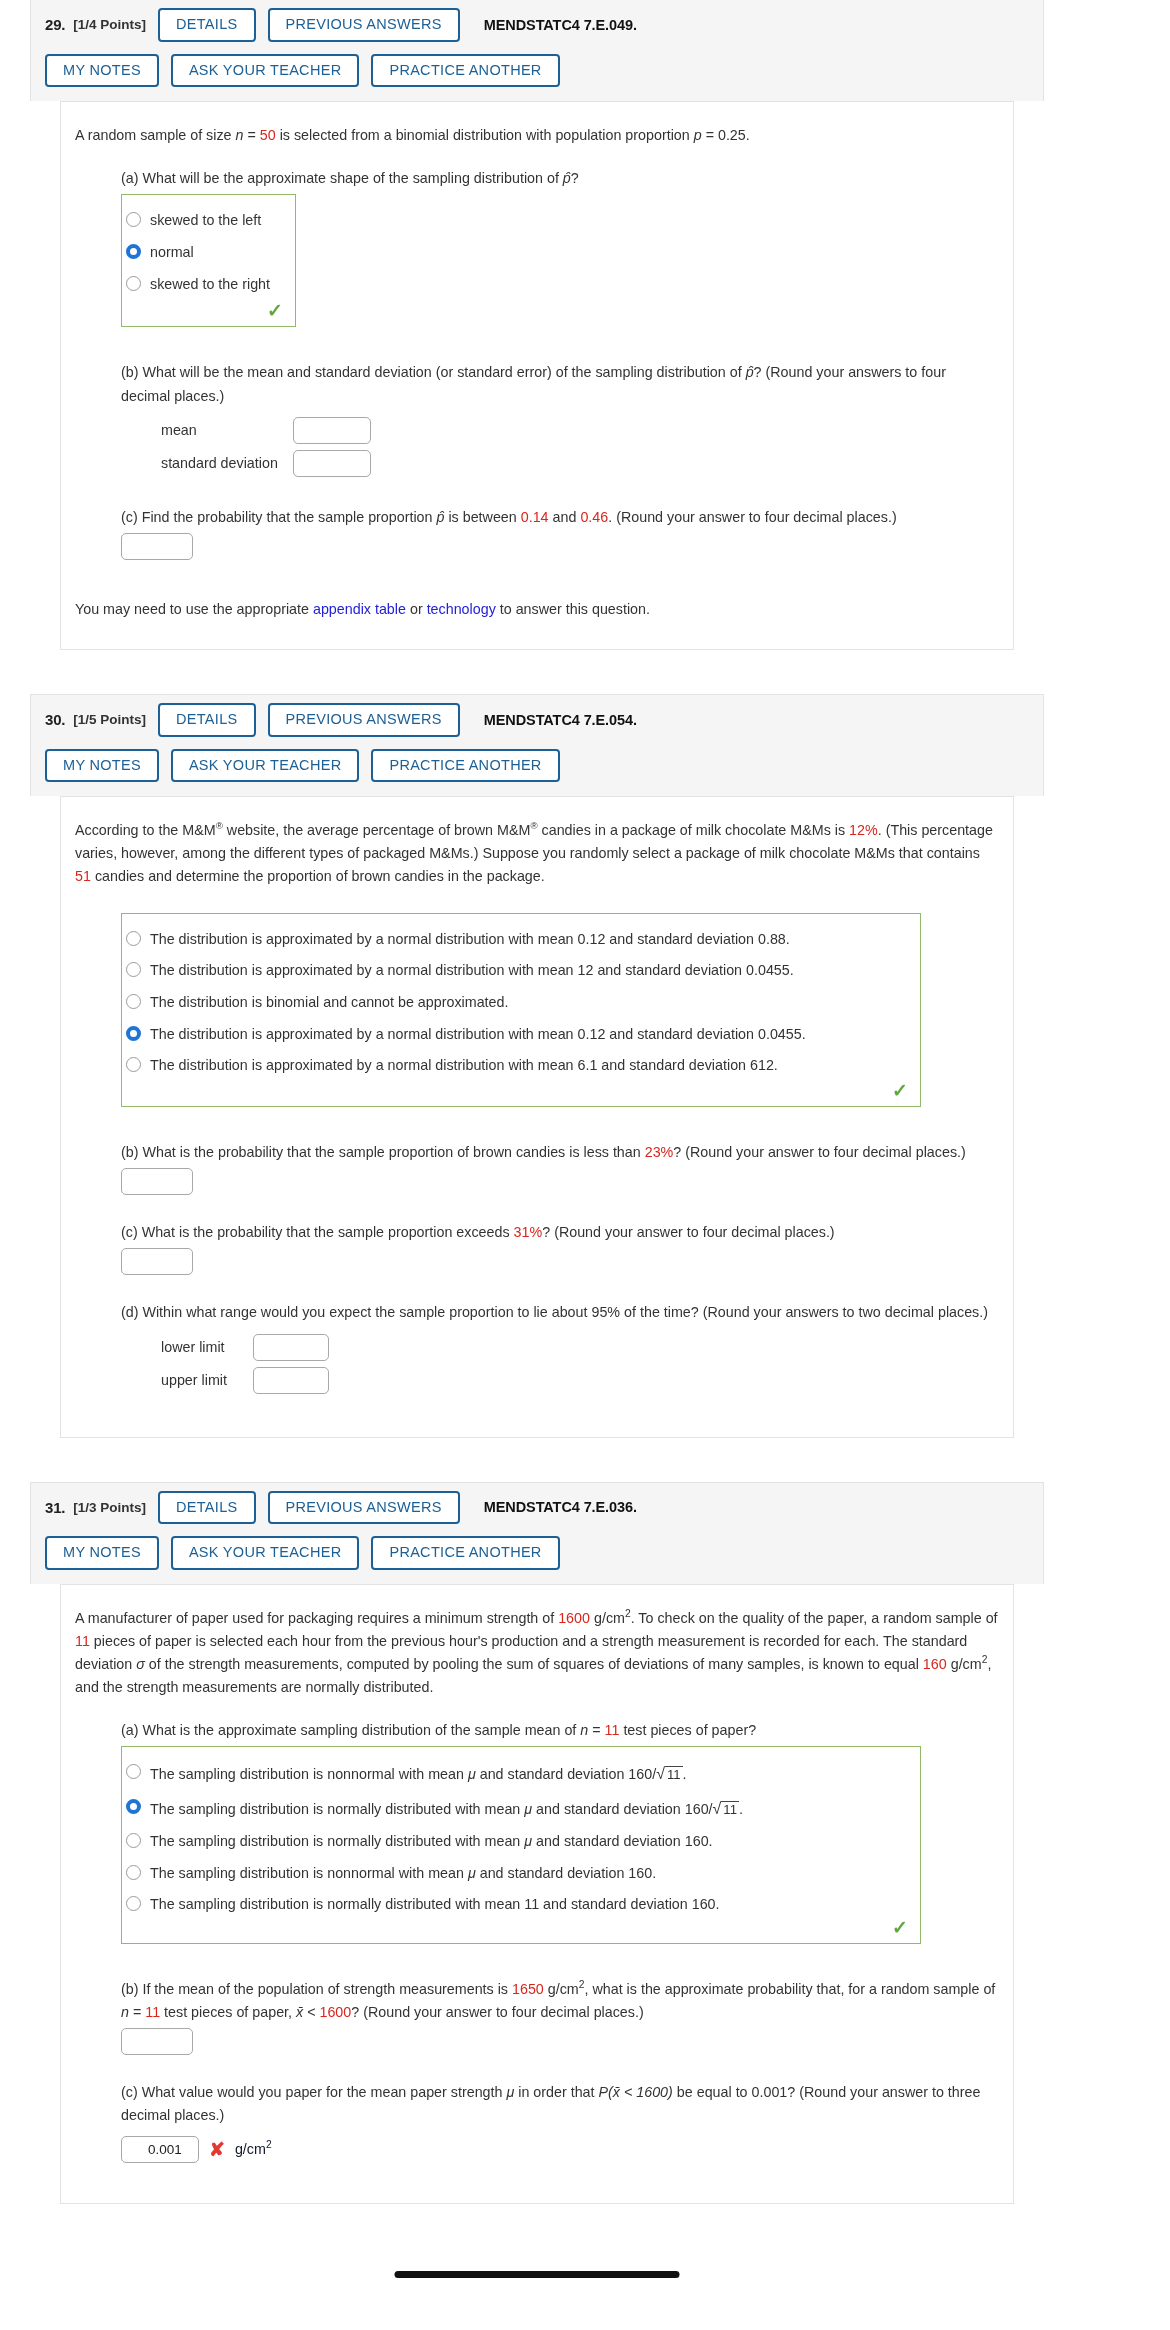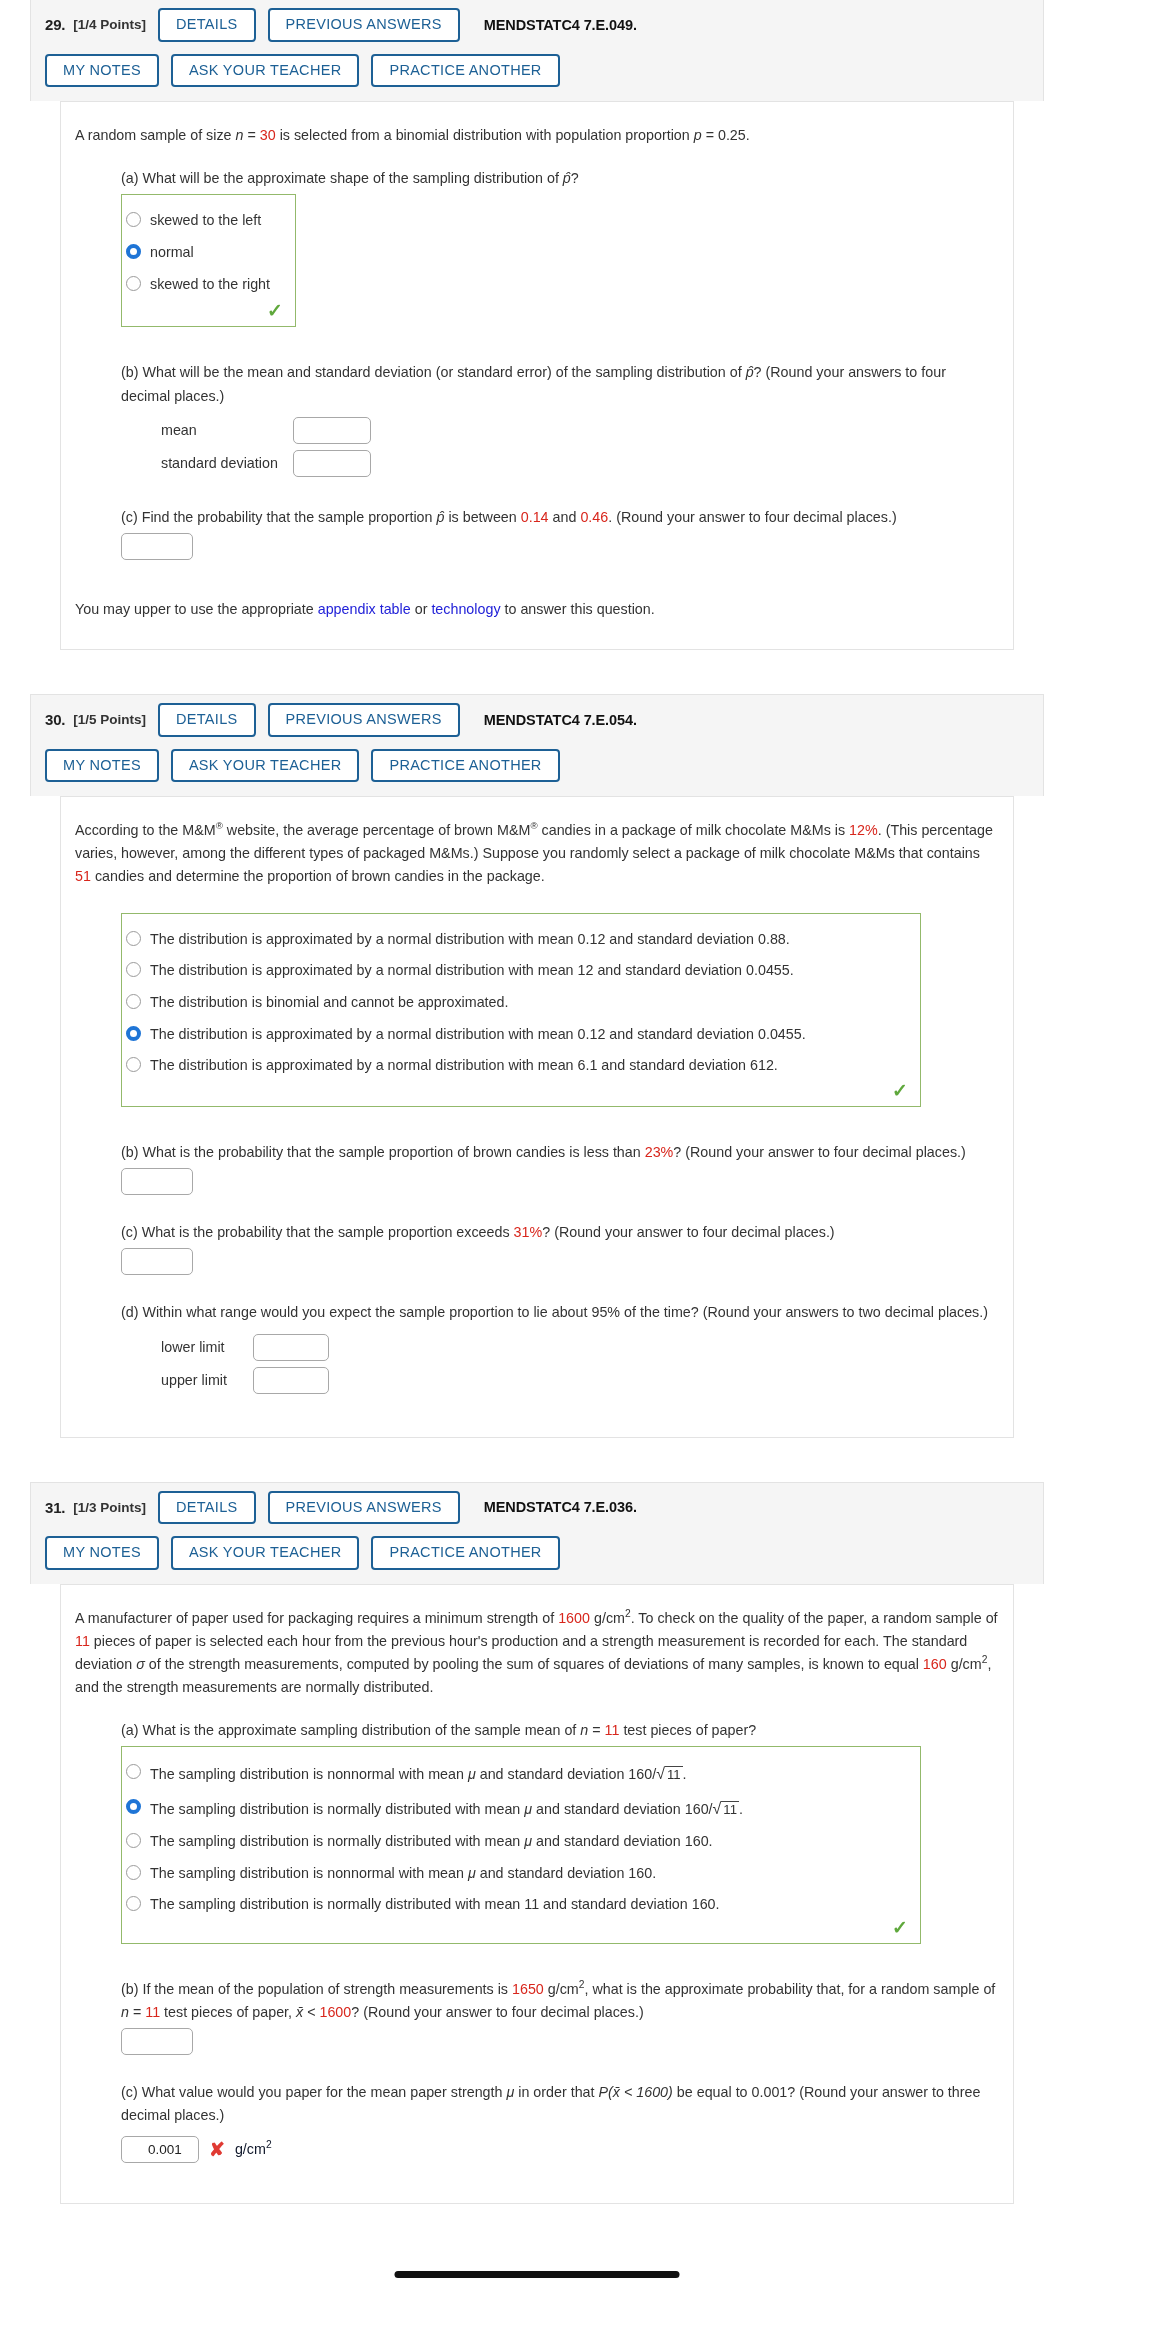--- a/index.html
+++ b/index.html
@@ -199,21 +199,21 @@
       </div>
       <div class="hrow2">
         <button class="btn">MY NOTES</button>
         <button class="btn">ASK YOUR TEACHER</button>
         <button class="btn">PRACTICE ANOTHER</button>
       </div>
     </div>
 
     <div class="qbody">
       <p class="qtext">
-        <span>A random sample of size </span><span class="it">n</span><span> = </span><span class="red">30</span><span> is selected from a binomial distribution with population proportion </span><span class="it">p</span><span> = 0.25.</span>
+        <span>A random sample of size </span><span class="it">n</span><span> = </span><span class="red">50</span><span> is selected from a binomial distribution with population proportion </span><span class="it">p</span><span> = 0.25.</span>
       </p>
 
       <div class="spacer-sm"></div>
 
       <p class="part tight">
         <span>(a) What will be the approximate shape of the sampling distribution of </span><span class="it">p̂</span><span>?</span>
       </p>
 
       <div class="choices narrow">
         <label class="choice">
@@ -256,21 +256,21 @@
       </p>
 
       <div style="height:4px"></div>
       <div style="margin-left:46px">
         <input class="inp" type="text" value="" style="">
       </div>
 
       <div class="spacer-lg"></div>
 
       <p class="qtext footnote">
-        <span>You may upper to use the appropriate </span><a class="link">appendix table</a><span> or </span><a class="link">technology</a><span> to answer this question.</span>
+        <span>You may need to use the appropriate </span><a class="link">appendix table</a><span> or </span><a class="link">technology</a><span> to answer this question.</span>
       </p>
     </div>
   </div>
 
   <div class="question">
     <div class="qheader">
       <div class="hrow1">
         <span class="qnum">30.</span>
         <span class="qpoints">[1/5 Points]</span>
         <button class="btn">DETAILS</button>

